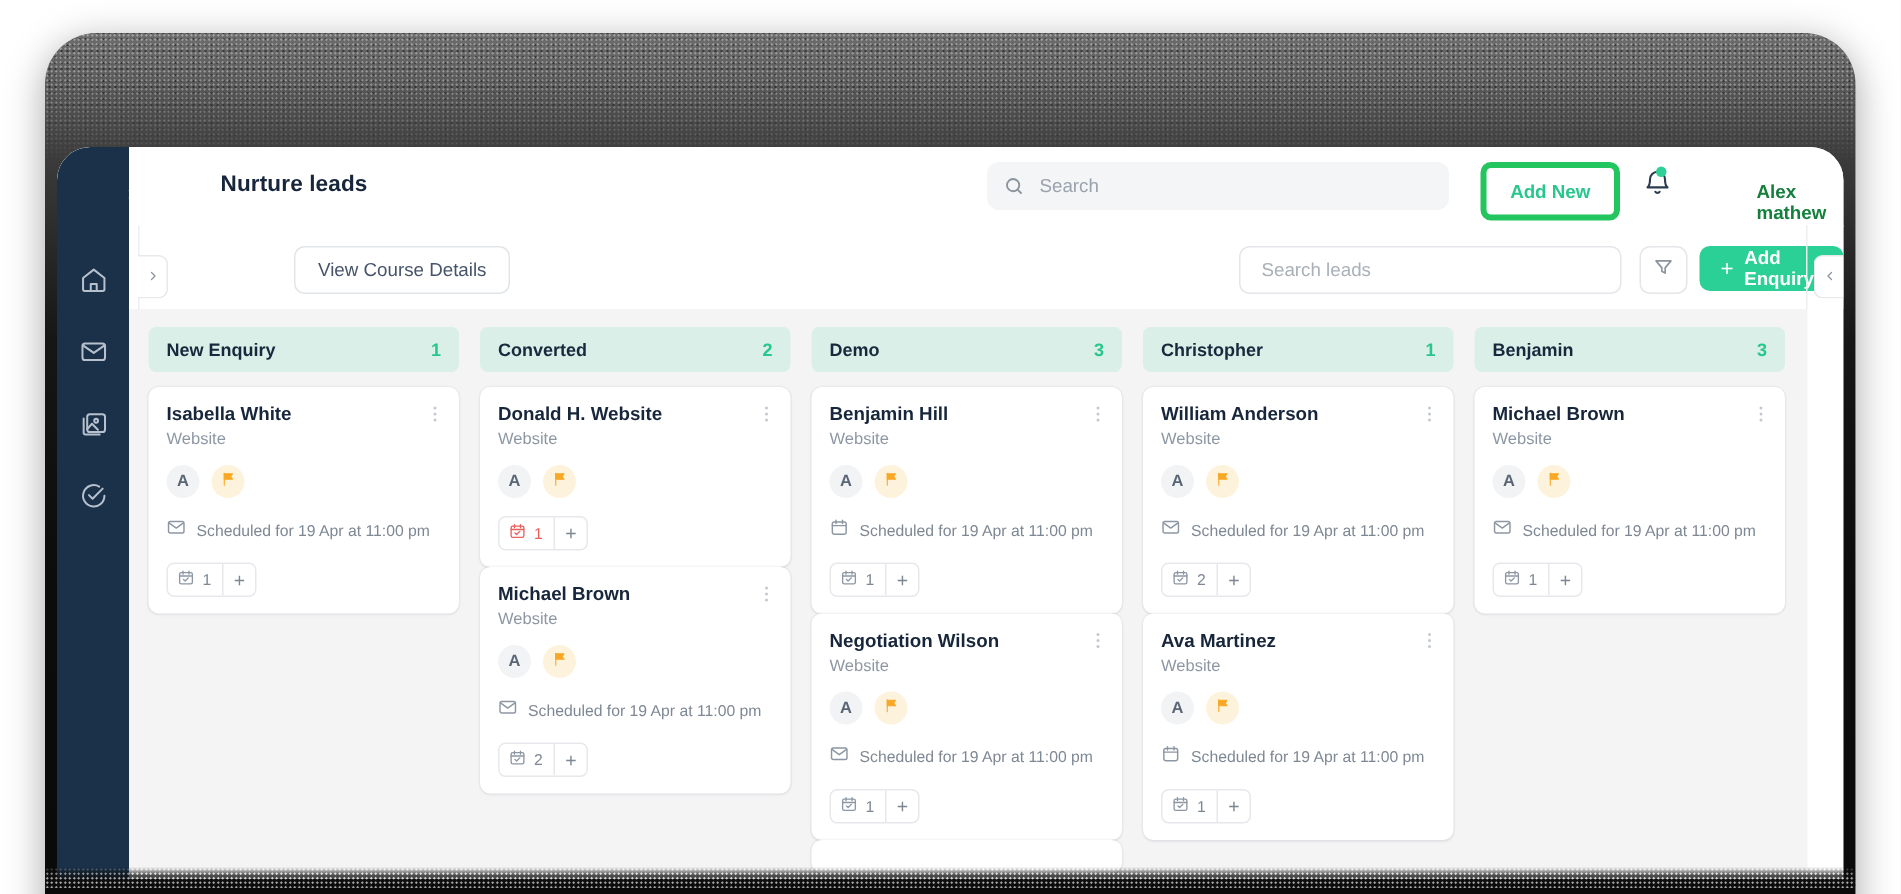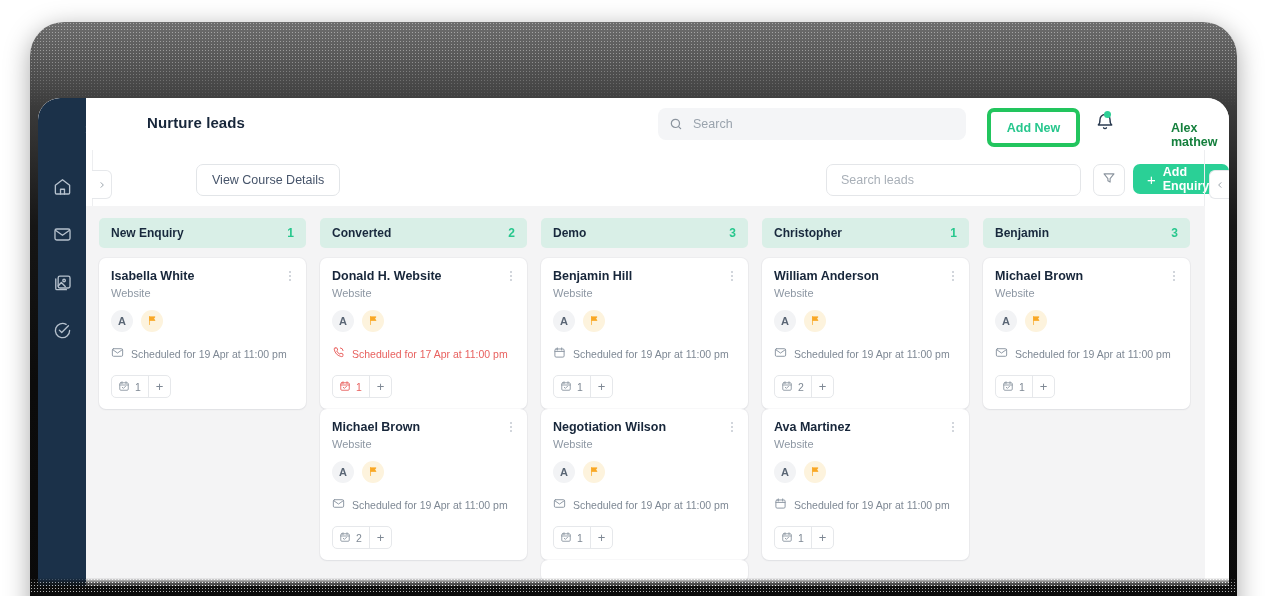--- a/index.html
+++ b/index.html
@@ -359,26 +359,20 @@
               <i></i>
               <i></i>
             </div><div class="card-src">Website</div><div class="badges">
               <div class="badge-a">A</div>
               <div class="badge-flag">
                 <span><svg width="11" height="11" viewBox="0 0 24 24" fill="#f9a826" stroke="#f9a826" stroke-width="1.6" stroke-linejoin="round">
                     <path d="M5.5 3.2v17.6" stroke-linecap="round"></path>
                     <path d="M5.5 4h12l-2.6 4 2.6 4h-12z"></path>
                   </svg></span>
               </div>
-            </div><div class="sched alert">
-              <span><svg width="13" height="13" viewBox="0 0 24 24" fill="none" stroke="#e8615f" stroke-width="1.8" stroke-linecap="round" stroke-linejoin="round">
-                  <path d="M6 3.5h3l1.6 4-2 1.6a12 12 0 0 0 6 6l1.6-2 4 1.6v3a2 2 0 0 1-2.2 2A17.5 17.5 0 0 1 4 5.7 2 2 0 0 1 6 3.5"></path>
-                  <path d="M15.5 3.5a5.5 5.5 0 0 1 5 5"></path>
-                </svg></span>
-              <span class="sched-text">Scheduled for 17 Apr at 11:00 pm</span>
             </div><div class="task-pill alert">
               <span class="task-left">
                 <span><svg width="12" height="12" viewBox="0 0 24 24" fill="none" stroke="#e8615f" stroke-width="1.8" stroke-linecap="round" stroke-linejoin="round">
                     <rect x="3.5" y="5.5" width="17" height="15" rx="2.2"></rect>
                     <path d="M3.5 10h17M8 3.5v4M16 3.5v4"></path>
                     <path d="m8.5 14.5 2.3 2.3 4.3-4.3"></path>
                   </svg></span>
                 <span class="task-num">1</span>
               </span>
               <span class="task-div"></span>

